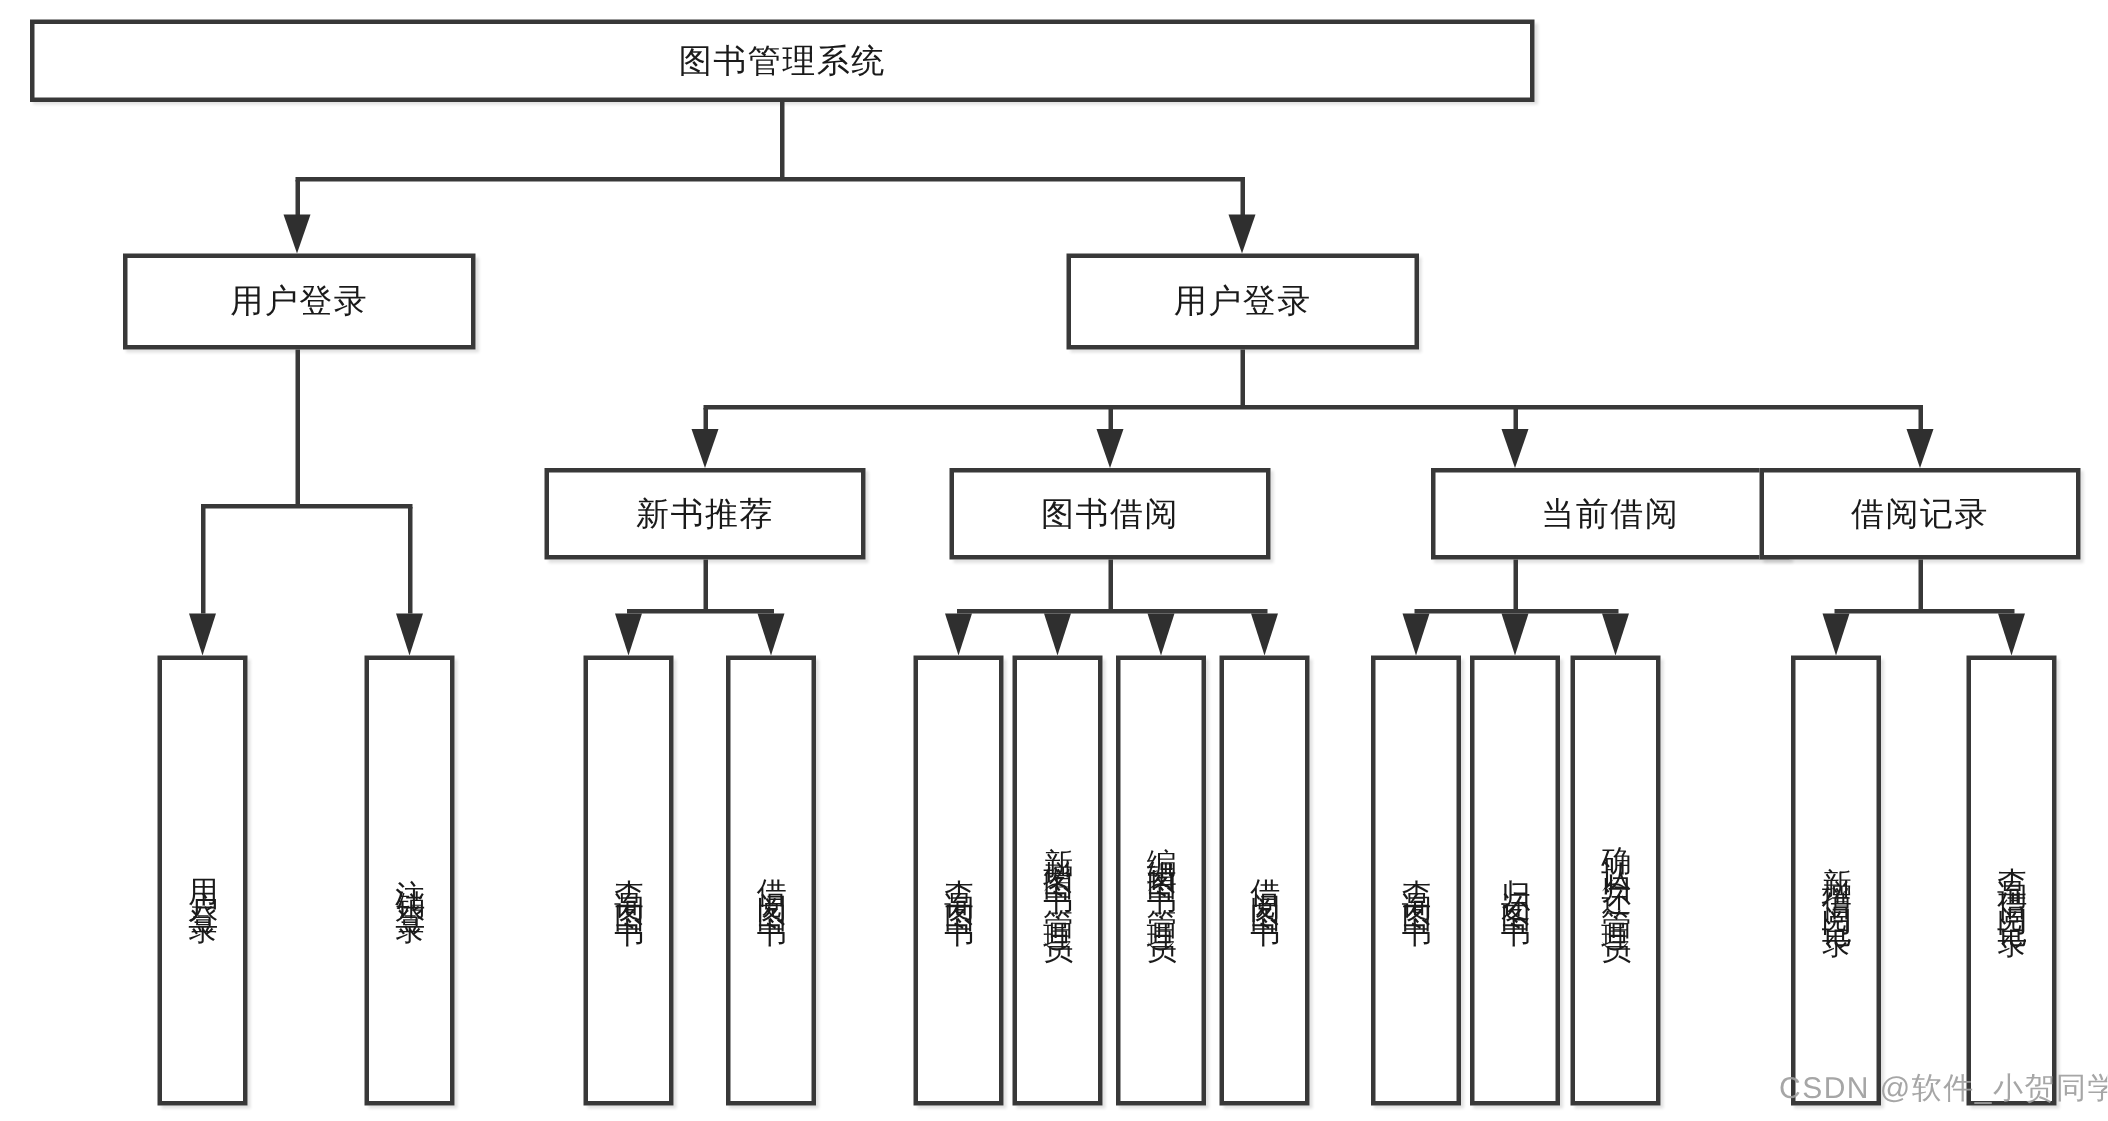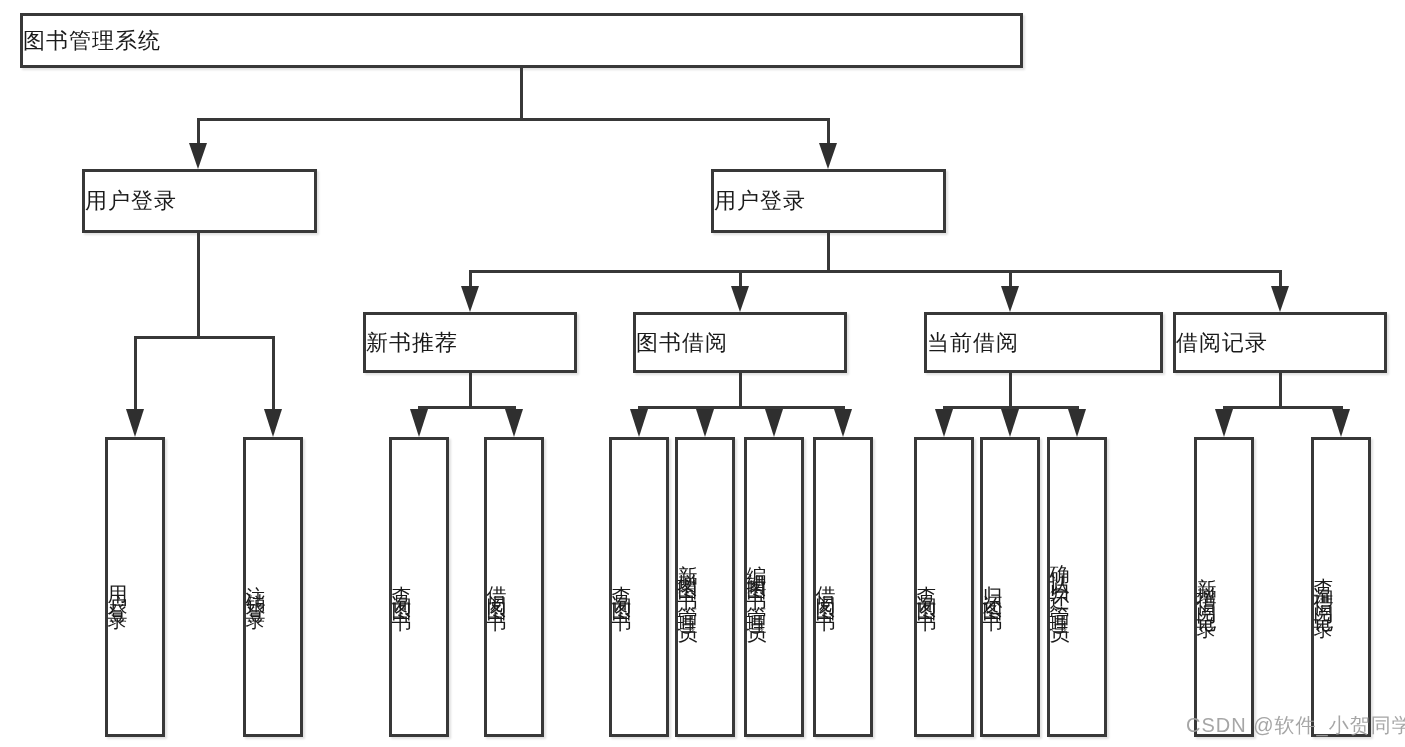--- a/index.html
+++ b/index.html
@@ -11,20 +11,21 @@
     font-family: "Liberation Sans", sans-serif;
     overflow: hidden;
   }
   .box {
     position: absolute;
     background: #ffffff;
     border: 3px solid #383838;
     box-sizing: border-box;
     display: flex;
     align-items: center;
+    justify-content: center;
     color: #1a1a1a;
     box-shadow: 2px 2px 2px rgba(0,0,0,0.12);
   }
   .box.h span {
     font-size: 22px;
     letter-spacing: 1px;
     white-space: nowrap;
   }
   .box.v span.vtext {
     writing-mode: vertical-rl;
@@ -95,21 +96,21 @@
   <div class="arrow" style="left:731px; top:286px;"></div>
   <div class="arrow" style="left:1001px; top:286px;"></div>
   <div class="arrow" style="left:1271px; top:286px;"></div>
 
   <div class="box h" style="left:633px; top:312px; width:214px; height:61px;">
     <span>图书借阅</span>
   </div>
   <div class="box h" style="left:363px; top:312px; width:214px; height:61px;">
     <span>新书推荐</span>
   </div>
-  <div class="box h" style="left:924px; top:312px; width:239px; height:61px;">
+  <div class="box h" style="left:954px; top:312px; width:239px; height:61px;">
     <span>当前借阅</span>
   </div>
   <div class="box h" style="left:1173px; top:312px; width:214px; height:61px;">
     <span>借阅记录</span>
   </div>
 
   <div class="vline" style="left:469px; top:373px; height:35px;"></div>
   <div class="hline" style="left:418px; top:406px; width:98px;"></div>
   <div class="arrow leafrow" style="left:410px; top:409px;"></div>
   <div class="arrow leafrow" style="left:505px; top:409px;"></div>

